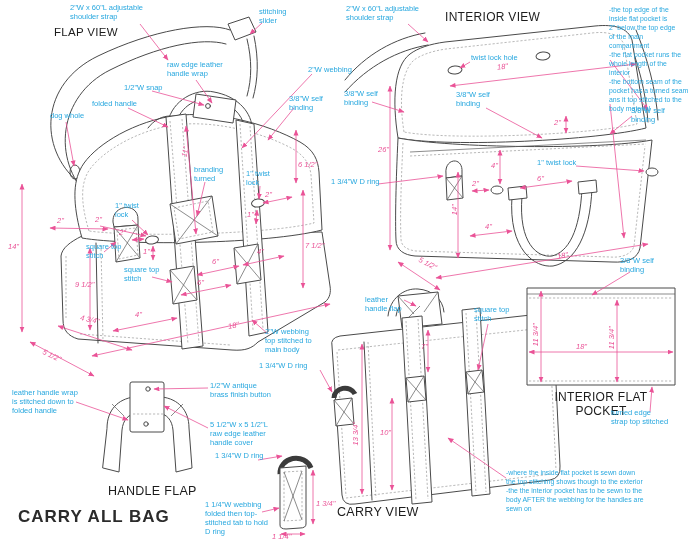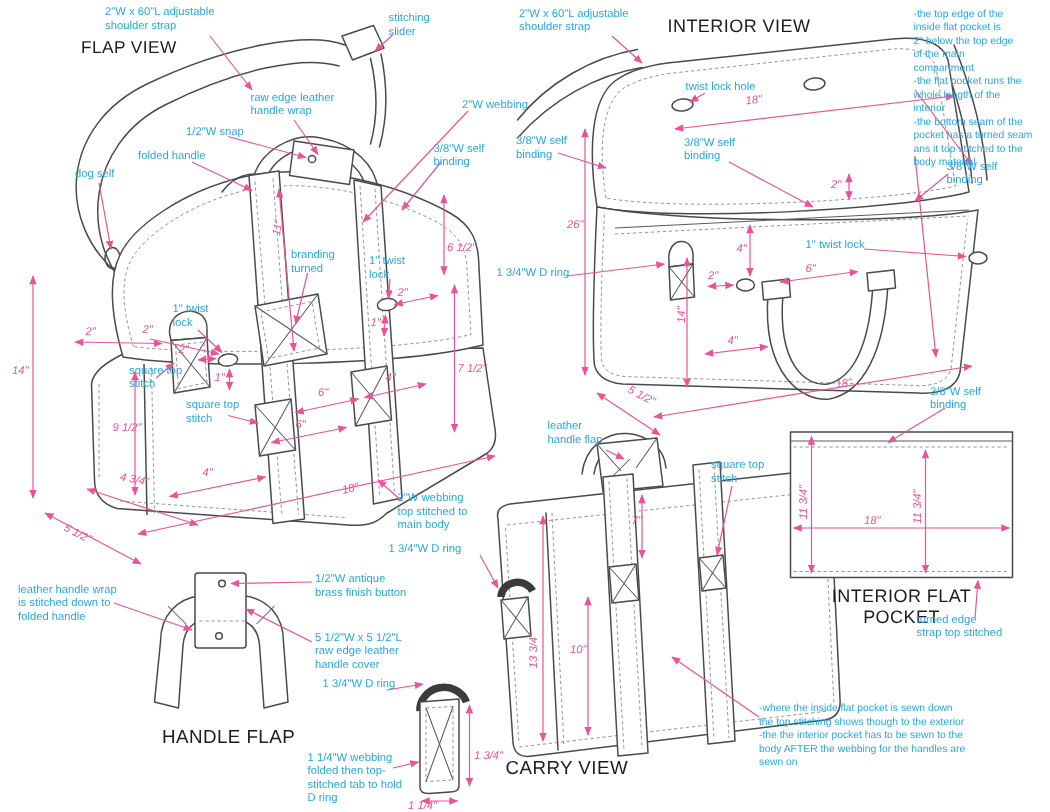--- a/index.html
+++ b/index.html
@@ -254,21 +254,21 @@
 
 <div class="ttl" style="left:54px;top:26px">FLAP VIEW</div>
 <div class="lbl" style="left:70px;top:4px">2"W x 60"L adjustable
 shoulder strap</div>
 <div class="lbl" style="left:259px;top:8px">stitching
 slider</div>
 <div class="lbl" style="left:167px;top:61px">raw edge leather
 handle wrap</div>
 <div class="lbl" style="left:124px;top:84px">1/2"W snap</div>
 <div class="lbl" style="left:92px;top:100px">folded handle</div>
-<div class="lbl" style="left:50px;top:112px">dog self</div>
+<div class="lbl" style="left:50px;top:112px">dog whole</div>
 <div class="lbl" style="left:308px;top:66px">2"W webbing</div>
 <div class="lbl" style="left:289px;top:95px">3/8"W self
 binding</div>
 <div class="lbl" style="left:194px;top:166px">branding
 turned</div>
 <div class="lbl" style="left:246px;top:170px">1" twist
 lock</div>
 <div class="lbl" style="left:115px;top:202px">1" twist
 lock</div>
 <div class="lbl" style="left:86px;top:243px">square top
@@ -293,21 +293,21 @@
 <div class="dim" style="left:57px;top:217px">2"</div>
 <div class="dim" style="left:95px;top:216px">2"</div>
 <div class="dim" style="left:119px;top:229px">2"</div>
 <div class="dim" style="left:143px;top:248px">1"</div>
 <div class="dim" style="left:265px;top:191px">2"</div>
 <div class="dim" style="left:247px;top:211px">1"</div>
 
 <div class="ttl" style="left:445px;top:10px;font-size:12px">INTERIOR VIEW</div>
 <div class="lbl" style="left:346px;top:5px">2"W x 60"L adjustable
 shoulder strap</div>
-<div class="lbl" style="left:457px;top:54px">twist lock hole</div>
+<div class="lbl" style="left:471px;top:54px">twist lock hole</div>
 <div class="lbl" style="left:344px;top:90px">3/8"W self
 binding</div>
 <div class="lbl" style="left:456px;top:91px">3/8"W self
 binding</div>
 <div class="lbl" style="left:631px;top:107px">3/8"W self
 binding</div>
 <div class="lbl" style="left:331px;top:178px">1 3/4"W D ring</div>
 <div class="lbl" style="left:537px;top:159px">1" twist lock</div>
 <div class="note" style="left:609px;top:6px;width:88px">-the top edge of the
 inside flat pocket is
@@ -326,38 +326,39 @@
 <div class="dim" style="left:554px;top:119px">2"</div>
 <div class="dim" style="left:491px;top:162px">4"</div>
 <div class="dim" style="left:472px;top:180px">2"</div>
 <div class="dim" style="left:537px;top:175px">6"</div>
 <div class="dim" style="left:449px;top:206px;transform:rotate(-90deg)">14"</div>
 <div class="dim" style="left:485px;top:223px">4"</div>
 <div class="dim" style="left:418px;top:260px;transform:rotate(28deg)">5 1/2"</div>
 <div class="dim" style="left:557px;top:252px;transform:rotate(-9deg)">18"</div>
 
 <div class="ttl" style="left:337px;top:505px;font-size:12.5px">CARRY VIEW</div>
-<div class="lbl" style="left:365px;top:280px">leather
+<div class="lbl" style="left:365px;top:296px">leather
 handle flap</div>
 <div class="lbl" style="left:474px;top:306px">square top
 stitch</div>
 <div class="lbl" style="left:259px;top:362px">1 3/4"W D ring</div>
 <div class="dim" style="left:421px;top:343px">7"</div>
 <div class="dim" style="left:380px;top:429px">10"</div>
 <div class="dim" style="left:344px;top:430px;transform:rotate(-90deg)">13 3/4"</div>
 
 <div class="ttl" style="left:108px;top:484px;font-size:12.5px">HANDLE FLAP</div>
 <div class="lbl" style="left:12px;top:389px">leather handle wrap
 is stitched down to
 folded handle</div>
 <div class="lbl" style="left:210px;top:382px">1/2"W antique
 brass finish button</div>
 <div class="lbl" style="left:210px;top:421px">5 1/2"W x 5 1/2"L
 raw edge leather
 handle cover</div>
+<div class="main-ttl" style="left:18px;top:507px">CARRY ALL BAG</div>
 
 <div class="lbl" style="left:215px;top:452px">1 3/4"W D ring</div>
 <div class="lbl" style="left:205px;top:501px">1 1/4"W webbing
 folded then top-
 stitched tab to hold
 D ring</div>
 <div class="dim" style="left:316px;top:500px">1 3/4"</div>
 <div class="dim" style="left:272px;top:533px">1 1/4"</div>
 
 <div class="ttl ctr" style="left:548px;top:390px;width:106px;font-size:12px">INTERIOR FLAT

